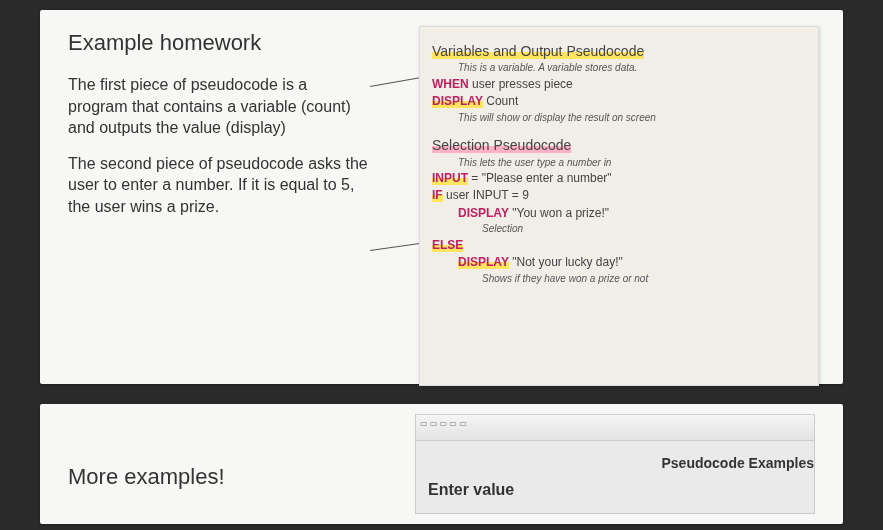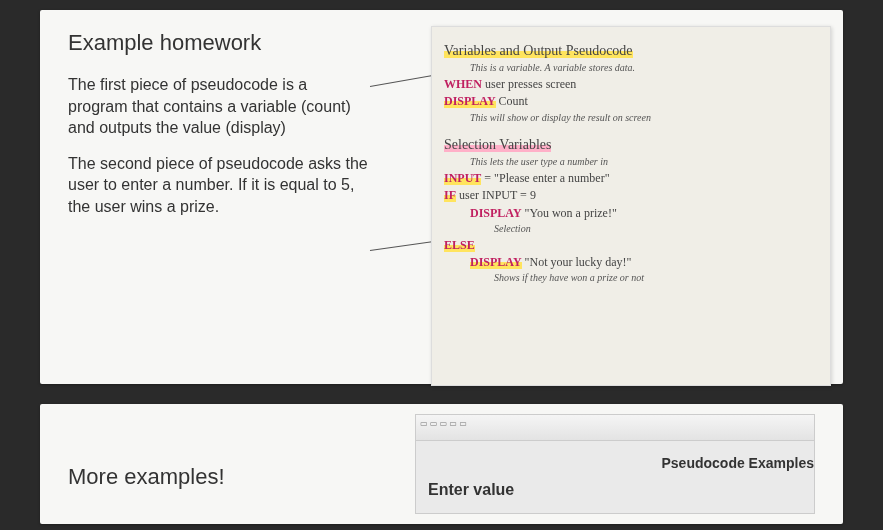--- a/index.html
+++ b/index.html
@@ -27,28 +27,28 @@
   }
   .left-col {
     width: 300px;
     font-size: 16px;
     line-height: 1.35;
     color: #333;
   }
   .left-col p { margin-bottom: 14px; }
   .paper-note {
     position: absolute;
-    right: 12px;
+    right: 24px;
     top: 16px;
     width: 400px;
     height: 360px;
     background: #f0eee7;
     border: 1px solid #ddd;
     box-shadow: 1px 1px 4px rgba(0,0,0,0.15);
-    font-family: Liberation Serif, serif;
+    font-family: Liberation Sans, sans-serif;
     font-size: 12px;
     color: #444;
     padding: 10px 12px;
     line-height: 1.45;
   }
   .paper-note .hl-title {
     font-size: 14px;
     background: linear-gradient(transparent 55%, #ffe45e 55%);
     display: inline;
   }
@@ -110,30 +110,30 @@
   </div>
 
   <div class="line-connector conn1"></div>
   <div class="line-connector conn2"></div>
 
   <div class="paper-note">
     <div class="sec">
       <span class="hl-title">Variables and Output Pseudocode</span>
       <div class="indent1 annot">This is a variable. A variable stores data.</div>
       <div>
-        <span class="kw">WHEN</span><span> user presses screen</span>
+        <span class="kw">WHEN</span><span> user presses piece</span>
       </div>
       <div>
         <span class="kw-hl">DISPLAY</span><span> Count</span>
       </div>
       <div class="indent1 annot">This will show or display the result on screen</div>
     </div>
 
     <div class="sec" style="margin-top:10px;">
-      <span class="hl-title pink">Selection Variables</span>
+      <span class="hl-title pink">Selection Pseudocode</span>
       <div class="indent1 annot">This lets the user type a number in</div>
       <div>
         <span class="kw-hl">INPUT</span><span> = "Please enter a number"</span>
       </div>
       <div>
         <span class="kw-hl">IF</span><span> user INPUT = 9</span>
       </div>
       <div class="indent1">
         <span class="kw">DISPLAY</span><span> "You won a prize!"</span>
       </div>

